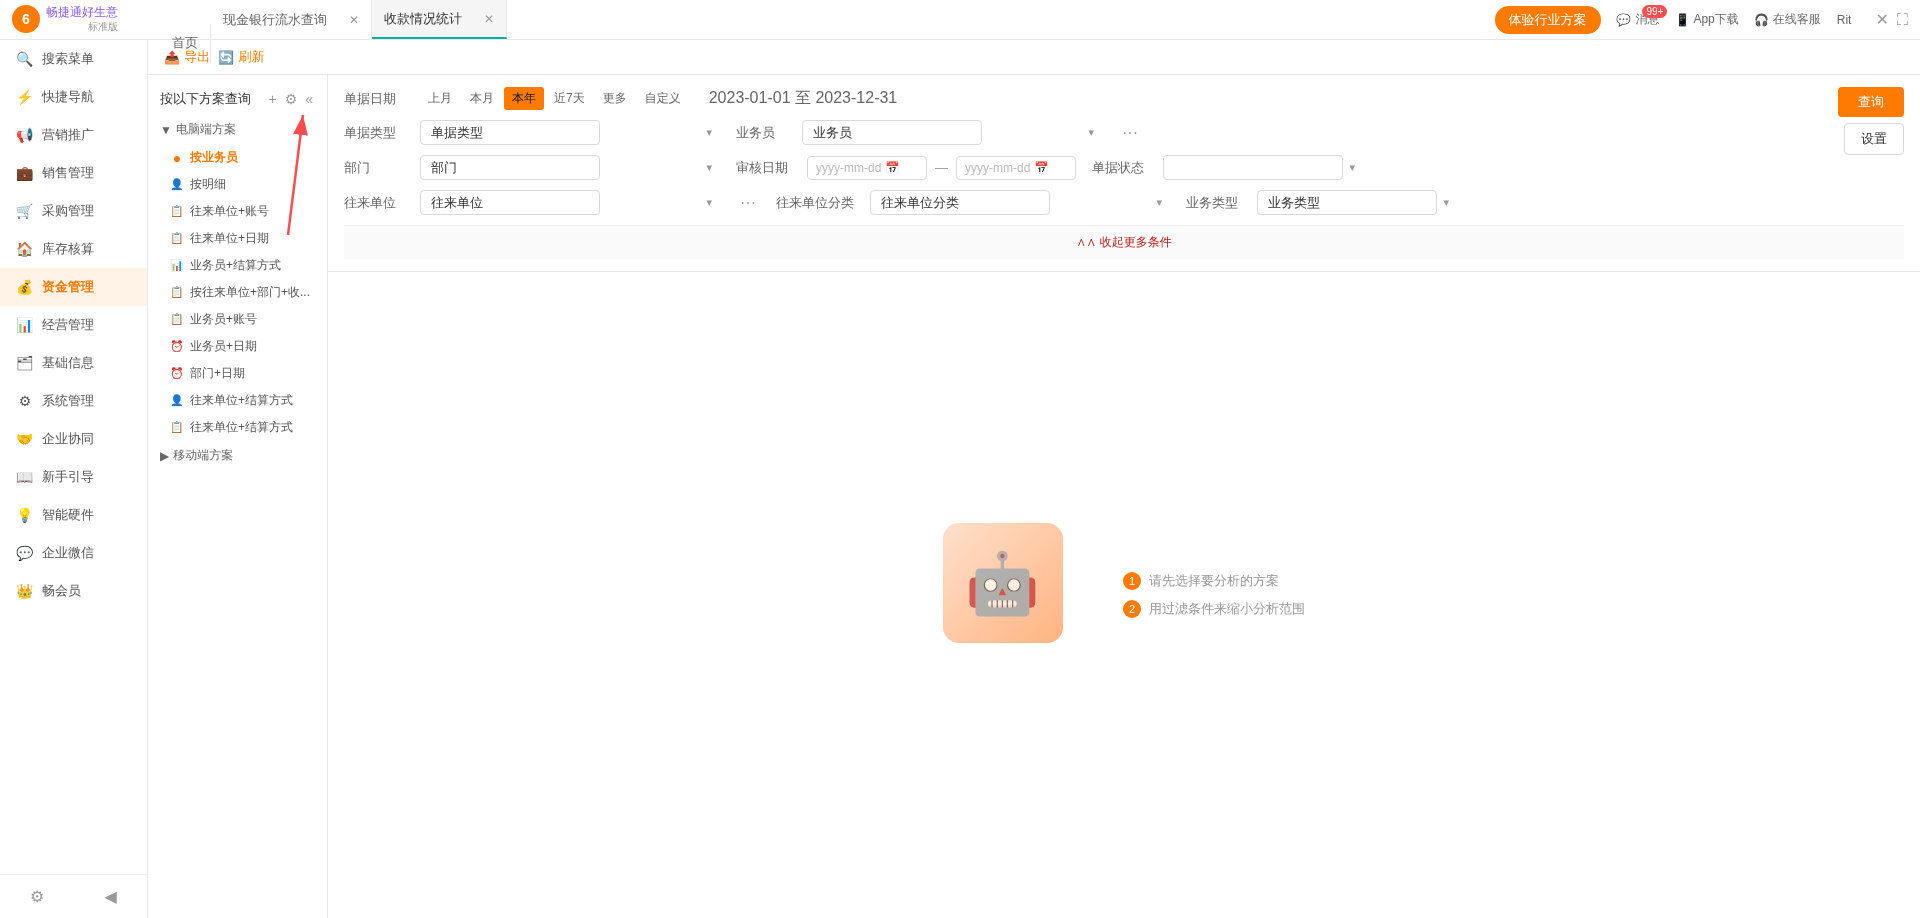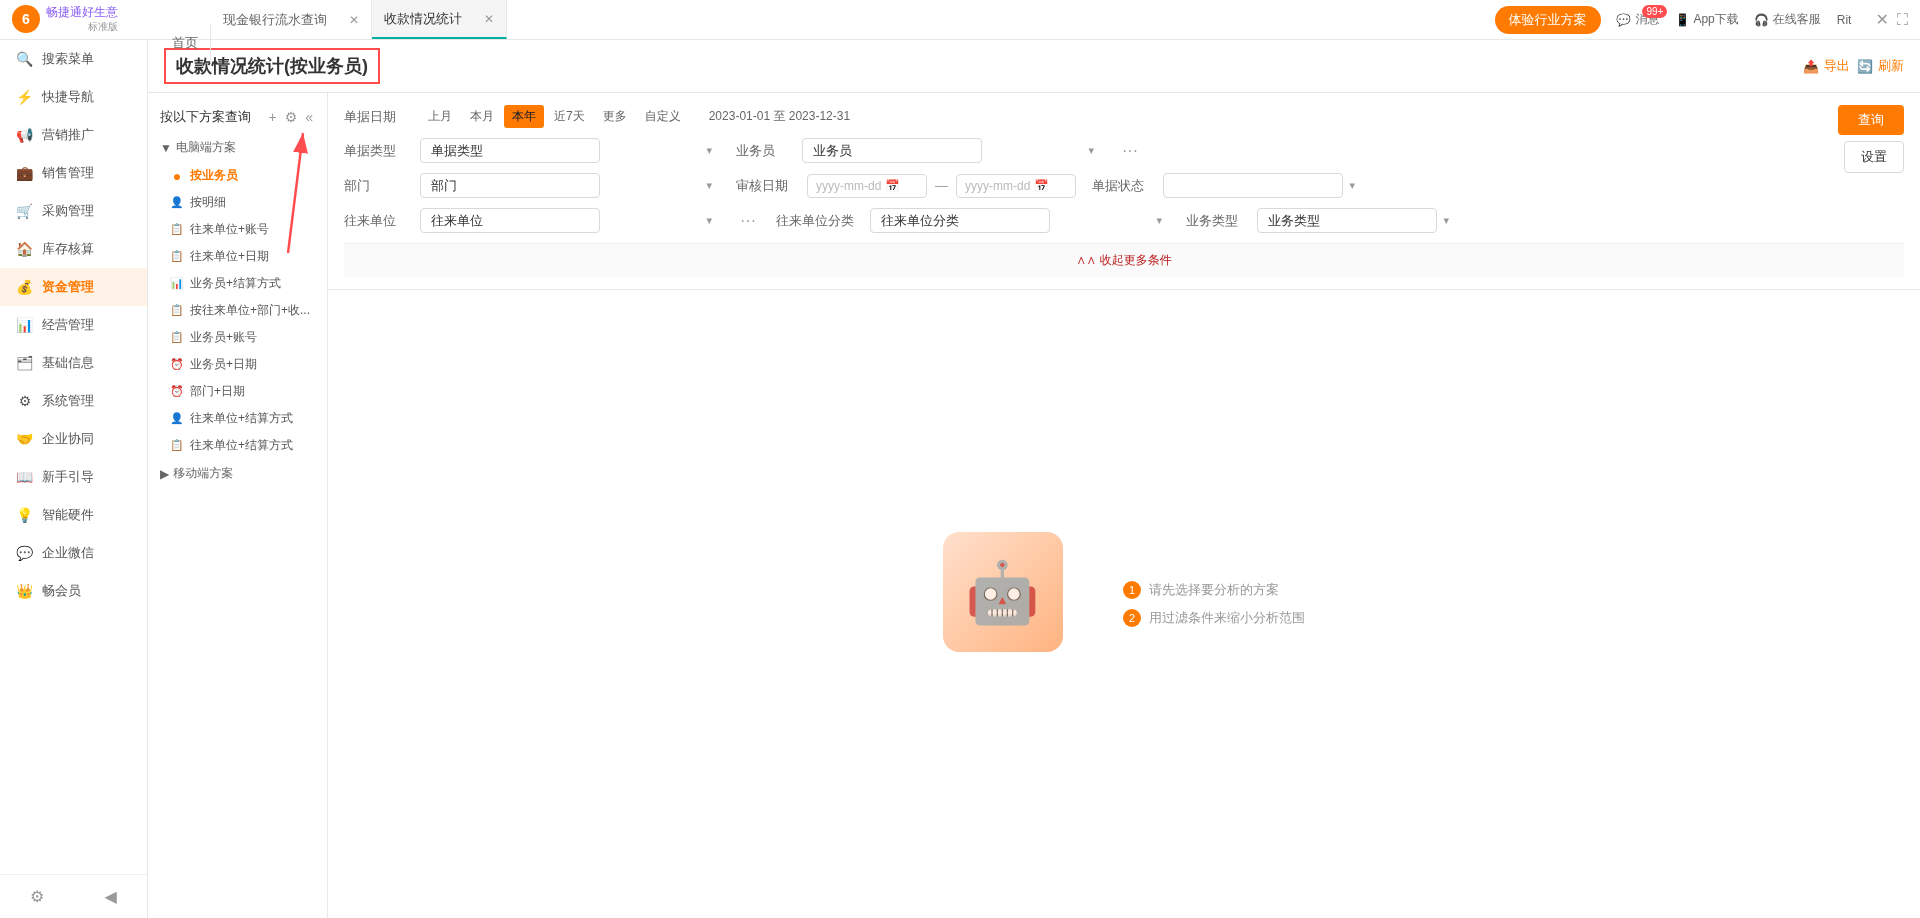--- a/index.html
+++ b/index.html
@@ -193,21 +193,21 @@
       cursor: pointer;
       color: #666;
       border-radius: 3px;
     }
     .date-tab.active {
       background: #ff7a00;
       color: white;
       border-radius: 3px;
     }
     .date-range {
-      color: #666; font-size: 12px; margin-left: 4px;
+      color: #666; font-size: 16px; margin-left: 4px;
     }
     .select-wrapper {
       position: relative;
       display: inline-flex;
       align-items: center;
     }
     .select-wrapper::after {
       content: '▾';
       position: absolute;
       right: 8px;
@@ -498,23 +498,20 @@
       <div style="display:flex; justify-content:space-around; padding:4px 0;">
         <span style="cursor:pointer; color:#999; font-size:16px;">⚙</span>
         <span style="cursor:pointer; color:#999; font-size:16px;">◀</span>
       </div>
     </div>
   </div>
 
   <div class="content-area">
 
     <div class="page-header">
-      <div class="page-title-box" style="border: 2px solid #ff4d4f; padding: 4px 10px;">
-        <span class="page-title">收款情况统计(按业务员)</span>
-      </div>
       <div class="page-actions">
         <button class="action-btn">
           <span>📤</span>
           <span>导出</span>
         </button>
         <button class="action-btn">
           <span>🔄</span>
           <span>刷新</span>
         </button>
       </div>

